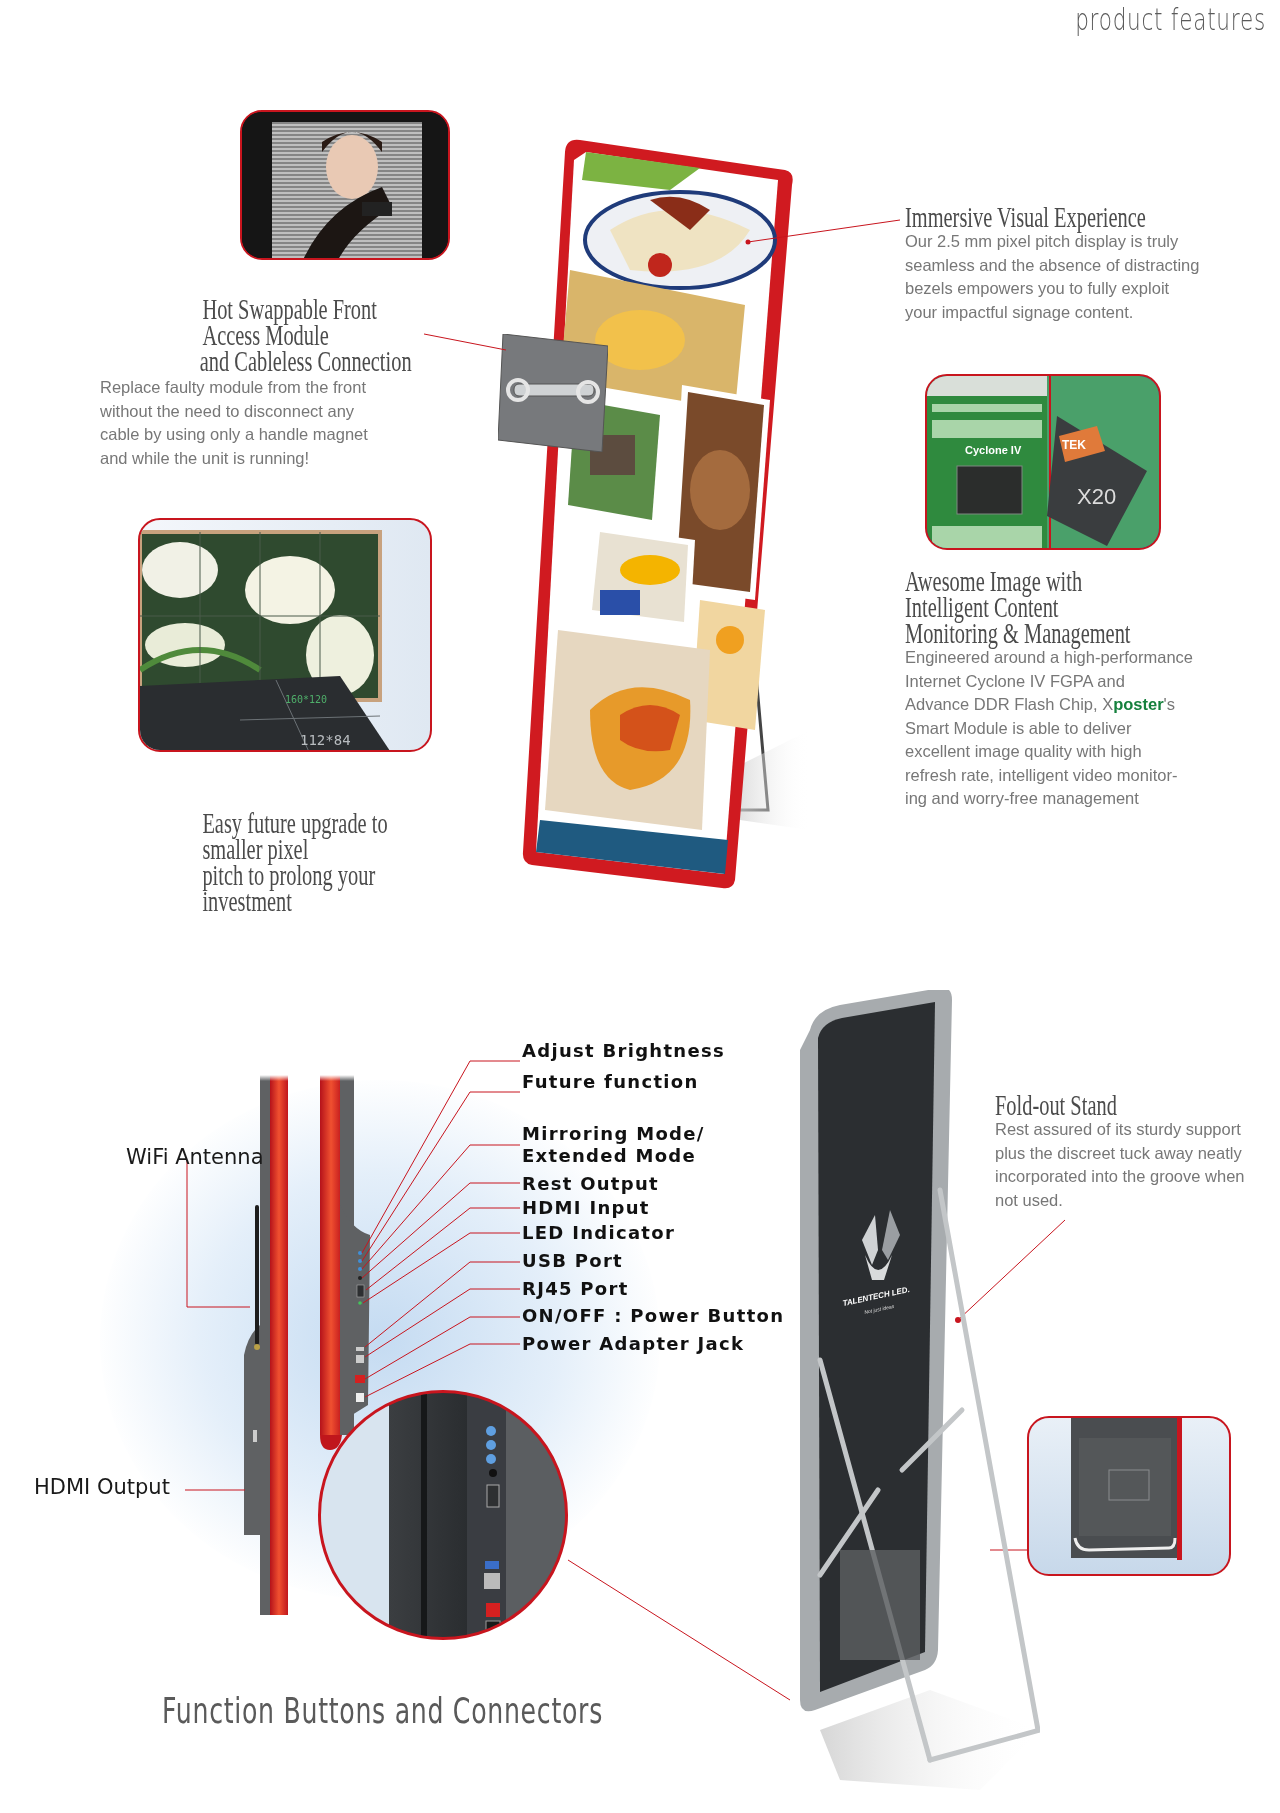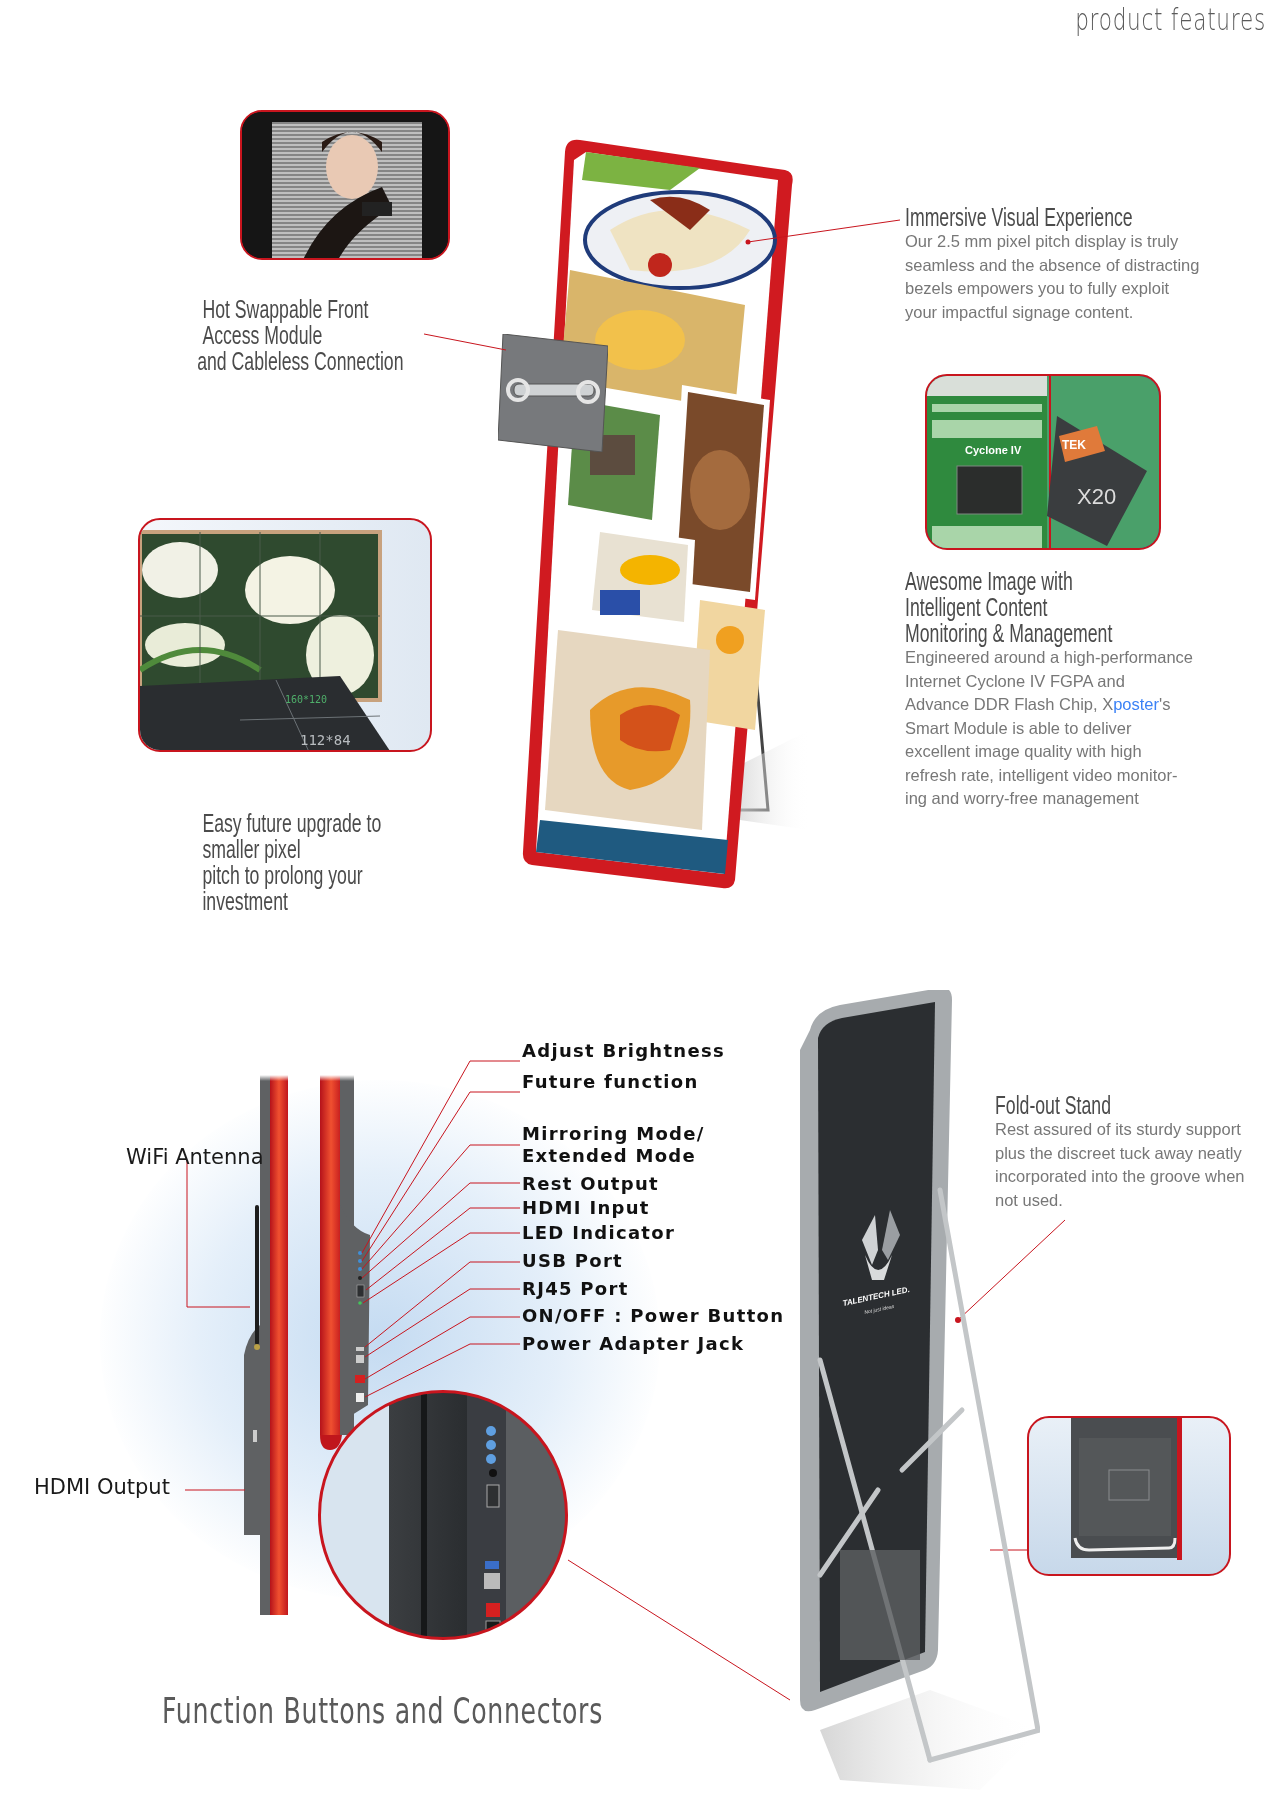--- a/index.html
+++ b/index.html
@@ -3,27 +3,27 @@
 <meta charset="utf-8">
 <style>
   * { box-sizing: border-box; margin: 0; padding: 0; }
   html, body { width: 1280px; height: 1813px; background: #ffffff; overflow: hidden; }
   body { position: relative; font-family: "Liberation Sans", sans-serif; color: #6b6b6b; }
 
   .abs { position: absolute; }
 
   .page-title { right: 14px; top: 2px; font-size: 30px; color: #5a5a5a; letter-spacing: 1px; transform: scaleX(0.72); transform-origin: right top; font-family: "DejaVu Sans", sans-serif; font-weight: 300; }
 
-  .feat-title { font-size: 26px; color: #4b4b4b; line-height: 26px; font-family: Liberation Sans, sans-serif; }
+  .feat-title { font-size: 30px; color: #4b4b4b; line-height: 26px; font-family: Liberation Serif, serif; }
   .feat-title .sq { display: inline-block; transform: scaleX(0.68); }
   .feat-body { font-size: 16.5px; color: #777; line-height: 23.5px; font-family: "Liberation Sans", sans-serif; }
   .right-align { text-align: left; }
   .lt-wrap .feat-title .sq { transform-origin: left center; }
 
-  .hl { color: #3b82f6; }
+  .hl { color: #15803d; font-weight: bold; }
 
   .thumb { border: 2px solid #c8151e; border-radius: 22px; overflow: hidden; }
 
   .func-label { font-family: "DejaVu Sans", sans-serif; font-weight: bold; font-size: 18px; color: #111; letter-spacing: 1.3px; line-height: 22px; white-space: nowrap; }
 
   .side-label { font-family: "DejaVu Sans", sans-serif; font-size: 21px; color: #1a1a1a; }
 
   .section-title { font-size: 36px; color: #5a5a5a; font-family: "DejaVu Sans", sans-serif; transform: scaleX(0.7); transform-origin: left top; letter-spacing: 1px; }
 
   svg { display: block; }
@@ -47,20 +47,26 @@
     <path d="M80 40 Q110 0 140 40 L140 30 Q110 10 80 30Z" fill="#2a1b15"></path>
     <path d="M60 150 Q85 95 140 75 L150 95 Q110 120 95 150Z" fill="#1c1613"></path>
     <rect x="120" y="90" width="30" height="14" fill="#222"></rect>
   </svg>
 </div>
 
 <div class="abs lt-wrap right-align" style="left:100px; top:296px; width:320px;">
   <div class="feat-title right-align">
     <div><span class="sq" style="transform-origin:right center;">Hot Swappable Front Access Module</span></div>
     <div><span class="sq" style="transform-origin:right center;">and Cableless Connection</span></div>
+  </div>
+  <div class="feat-body" style="margin-top:2px;">
+    <div>Replace faulty module from the front</div>
+    <div>without the need to disconnect any</div>
+    <div>cable by using only a handle magnet</div>
+    <div>and while the unit is running!</div>
   </div>
 </div>
 
 <div class="abs thumb" style="left:138px; top:518px; width:294px; height:234px; background:linear-gradient(90deg,#f4f7fb,#dfe8f2);">
   <svg width="294" height="234" viewBox="0 0 294 234">
     <rect x="0" y="12" width="240" height="168" fill="#2f4a2f" stroke="#c8a27e" stroke-width="4"></rect>
     <ellipse cx="40" cy="50" rx="38" ry="28" fill="#f1f1e6"></ellipse>
     <ellipse cx="150" cy="70" rx="45" ry="34" fill="#f4f3e4"></ellipse>
     <ellipse cx="200" cy="135" rx="34" ry="40" fill="#eef0de"></ellipse>
     <ellipse cx="45" cy="125" rx="40" ry="22" fill="#e9ecd8"></ellipse>

